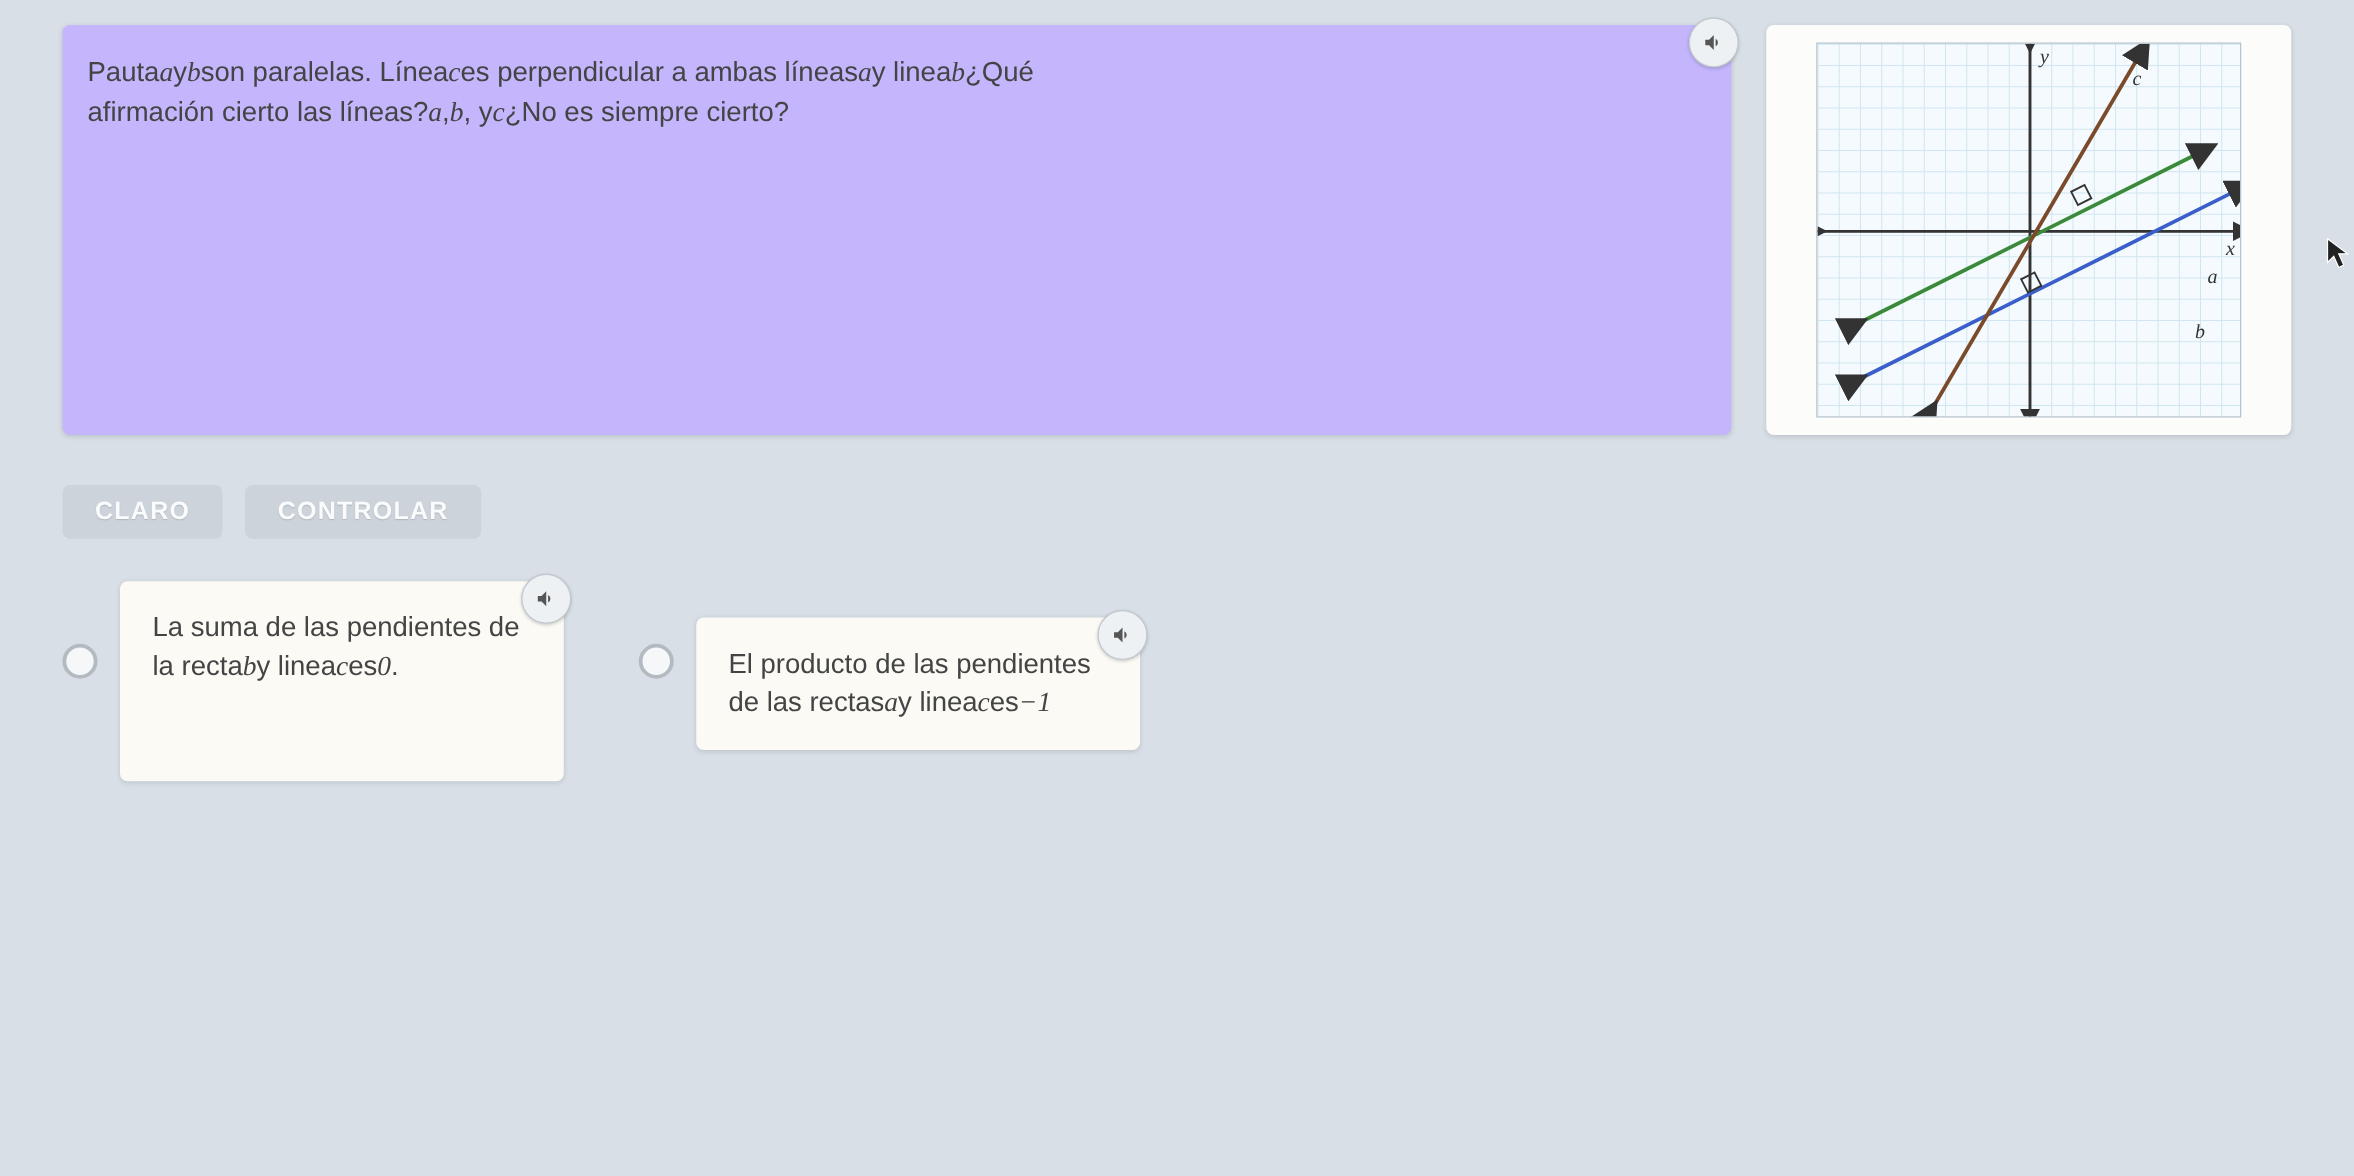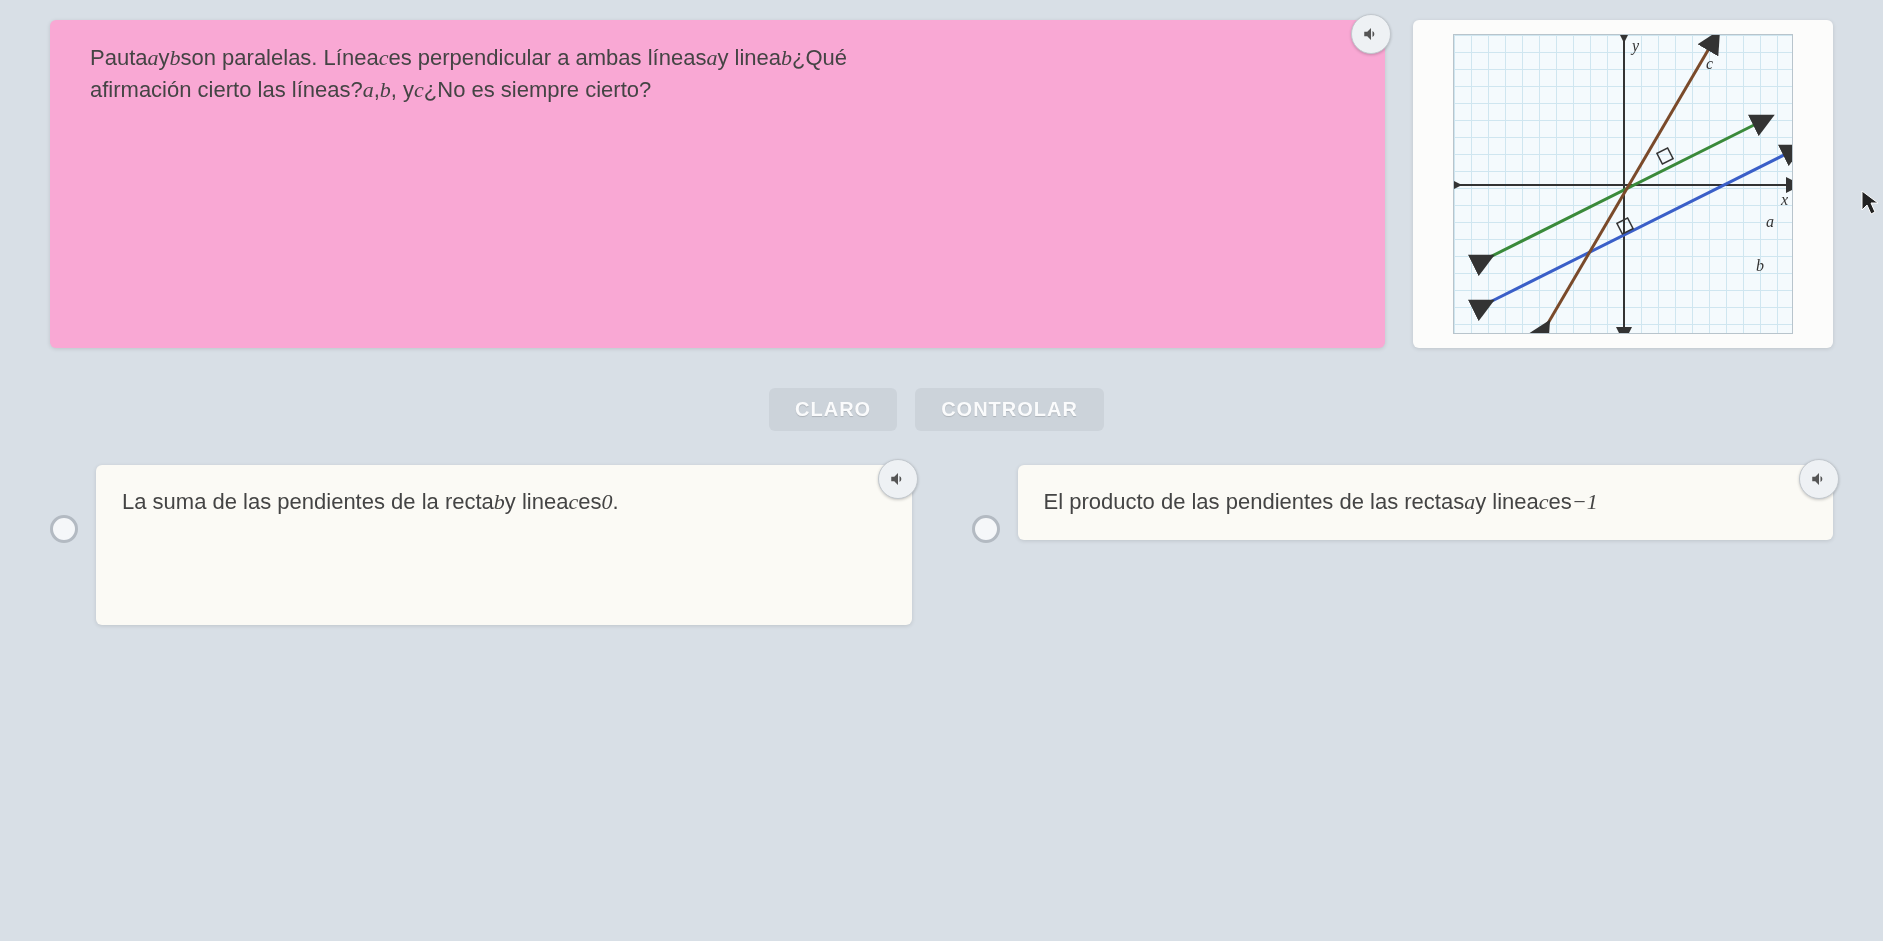--- a/index.html
+++ b/index.html
@@ -13,23 +13,23 @@
     padding: 20px 50px;
     position: relative;
   }
   .top-row {
     display: flex;
     gap: 28px;
     align-items: stretch;
     margin-bottom: 40px;
   }
   .question-card {
-    background: #f9a8d4;
-    border-radius: 6px;
-    padding: 22px 40px;
+    background: #c4b5fd;
+    border-radius: 6px;
+    padding: 22px 20px;
     flex: 1;
     position: relative;
     min-height: 320px;
     box-shadow: 0 1px 4px rgba(0,0,0,0.12);
   }
   .question-text {
     font-size: 22px;
     line-height: 1.45;
     color: #444;
   }
@@ -73,40 +73,40 @@
   }
   .graph-inner .axis-x, .graph-inner .axis-y {
     position: absolute;
     background: #333;
   }
   .graph-inner .axis-x { left:0; right:0; top: 50%; height:2px; }
   .graph-inner .axis-y { top:0; bottom:0; left: 50%; width:2px; }
   .graph-label { position:absolute; font-style: italic; font-family:'Times New Roman',serif; font-size:16px; color:#333;}
   .action-row {
     display:flex;
-    justify-content:center;
+    justify-content:flex-start;
     gap: 18px;
     margin-bottom: 34px;
     padding-right: 10px;
   }
   .action-btn {
     padding: 10px 26px;
     border-radius: 6px;
     background: #ccd3da;
     color: #fafbfc;
     font-size: 20px;
     font-weight: 600;
     letter-spacing: 1px;
     border: none;
     text-shadow: 0 1px 1px rgba(0,0,0,0.15);
     cursor: pointer;
   }
   .options-grid {
     display: grid;
-    grid-template-columns: 1fr 1fr;
+    grid-template-columns: 1fr 1fr 1fr 1fr;
     gap: 28px 60px;
   }
   .option-wrap {
     display:flex;
     align-items:flex-start;
     gap: 18px;
   }
   .radio {
     width: 28px;
     height: 28px;
@@ -121,21 +121,21 @@
     background: #fbfaf5;
     border-radius: 6px;
     padding: 22px 26px;
     flex: 1;
     position: relative;
     min-height: 160px;
     box-shadow: 0 1px 4px rgba(0,0,0,0.12);
     font-size: 22px;
     line-height:1.4;
   }
-  .option-card.short { min-height: 60px; }
+  .option-card.short { min-height: 60px; margin-top: 29px; }
   .cursor-img {
     position: absolute;
     right: 2px;
     top: 190px;
     width:20px; height:26px;
   }
 </style>
 </head>
 <body>
 

